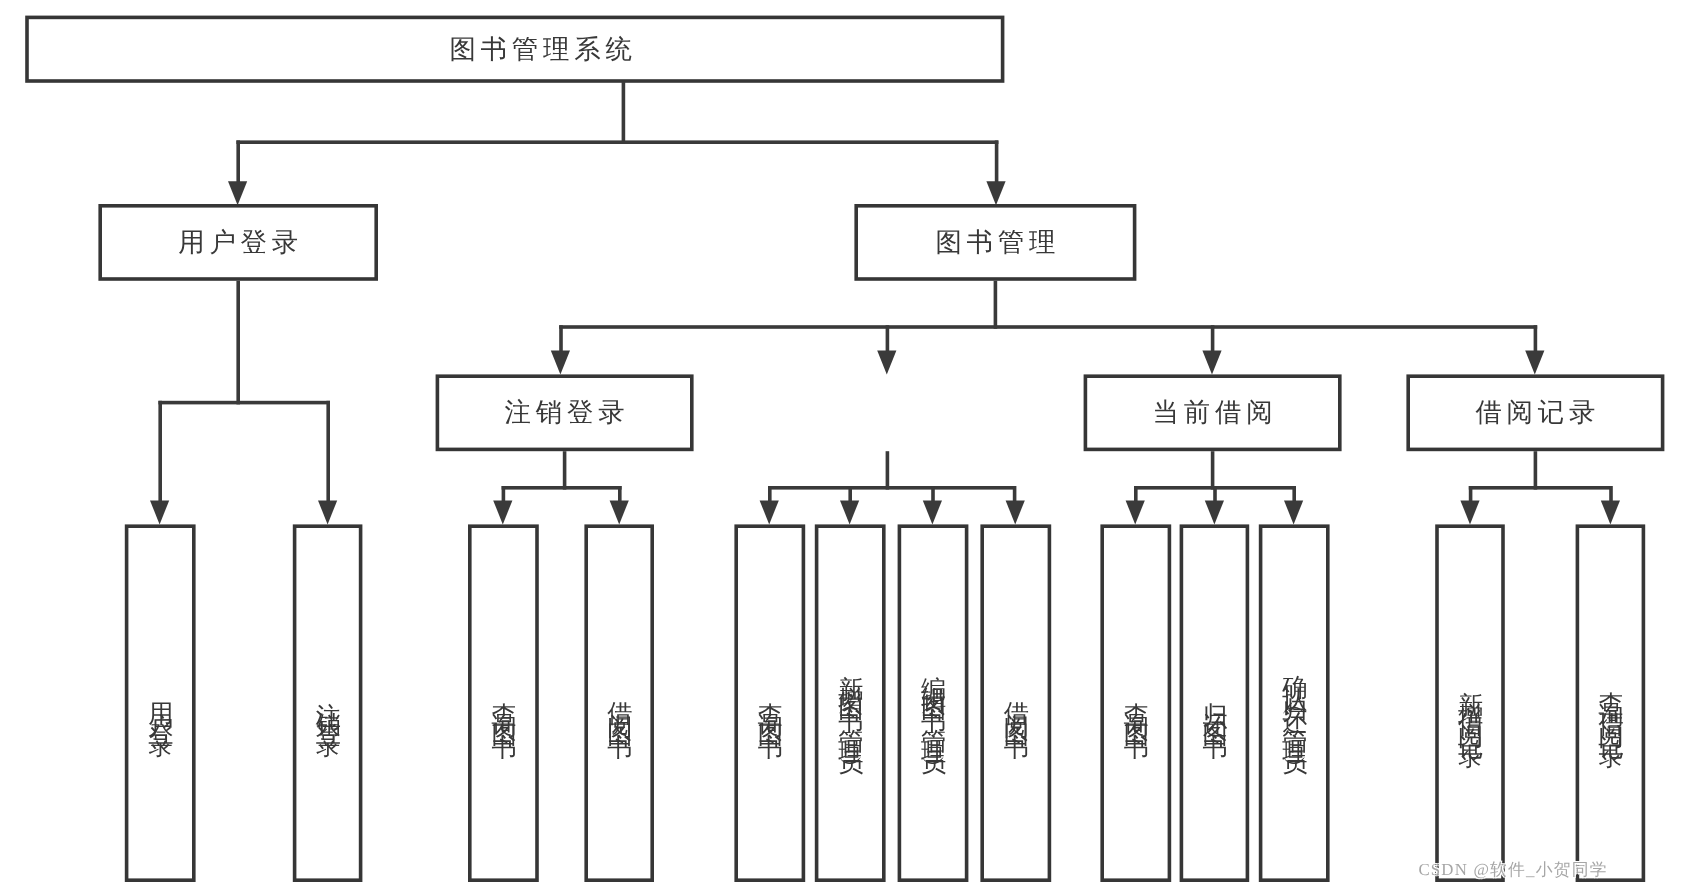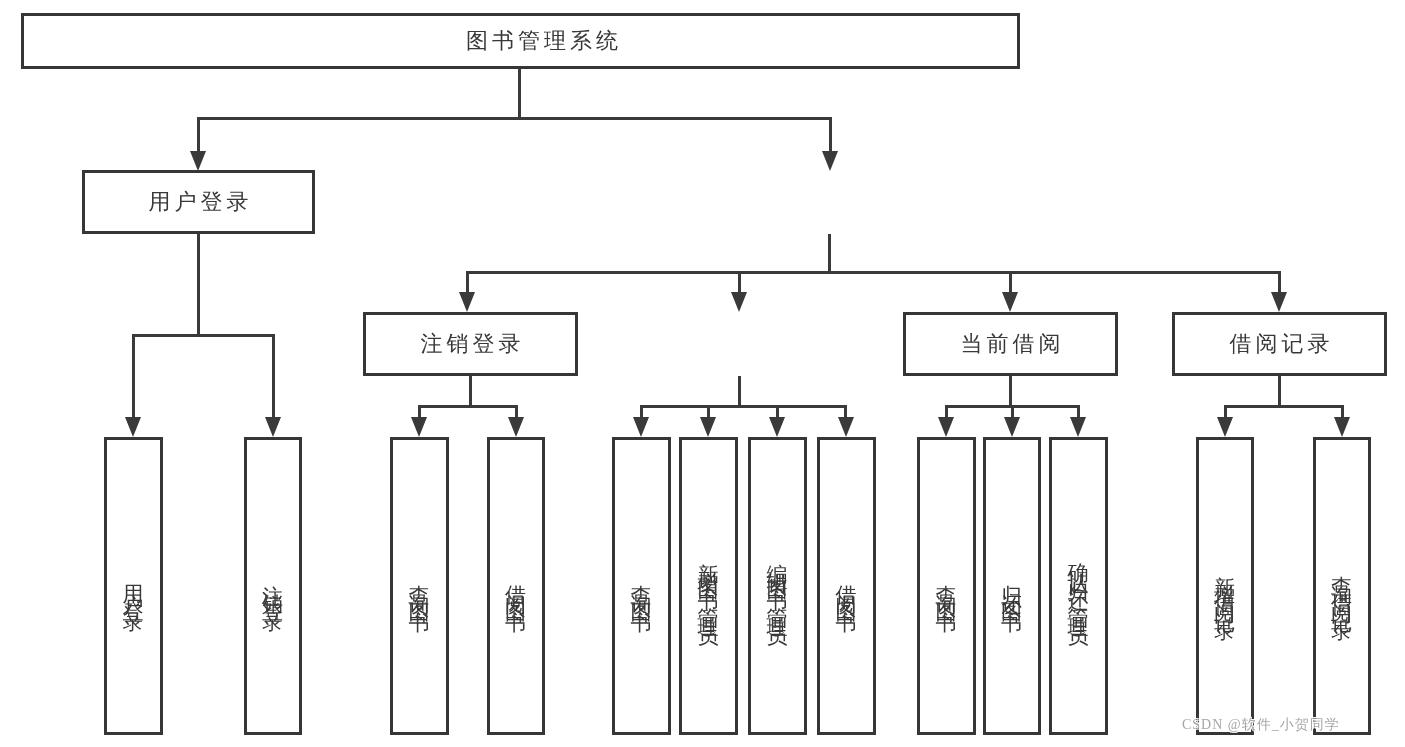--- a/index.html
+++ b/index.html
@@ -53,28 +53,31 @@
     text-shadow:-1px -1px 0 #fff,1px -1px 0 #fff,-1px 1px 0 #fff,1px 1px 0 #fff;
     z-index:10;
     font-family:Liberation Serif, serif;
   }
 </style>
 </head>
 <body>
 
 <div class="canvas">
 
-  <div class="node root" style="left:21px;top:13px;width:999px;height:56px;padding-left:43px;">
+  <div class="node root" style="left:21px;top:13px;width:816px;height:56px;padding-left:43px;">
     <span class="label">图书管理系统</span>
   </div>
 
   <div class="node" style="left:82px;top:170px;width:233px;height:64px;">
     <span class="label">用户登录</span>
   </div>
 
+  <div class="node" style="left:712px;top:170px;width:235px;height:64px;">
+    <span class="label">图书管理</span>
+  </div>
 
   <div class="node" style="left:363px;top:312px;width:215px;height:64px;">
     <span class="label">注销登录</span>
   </div>
 
 
   <div class="node" style="left:903px;top:312px;width:215px;height:64px;">
     <span class="label">当前借阅</span>
   </div>
 

